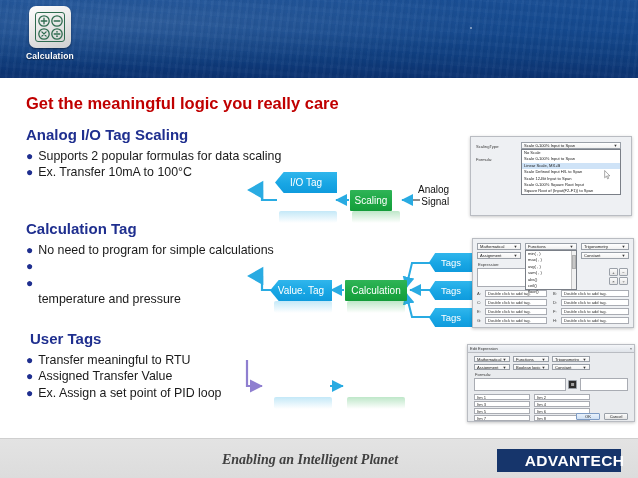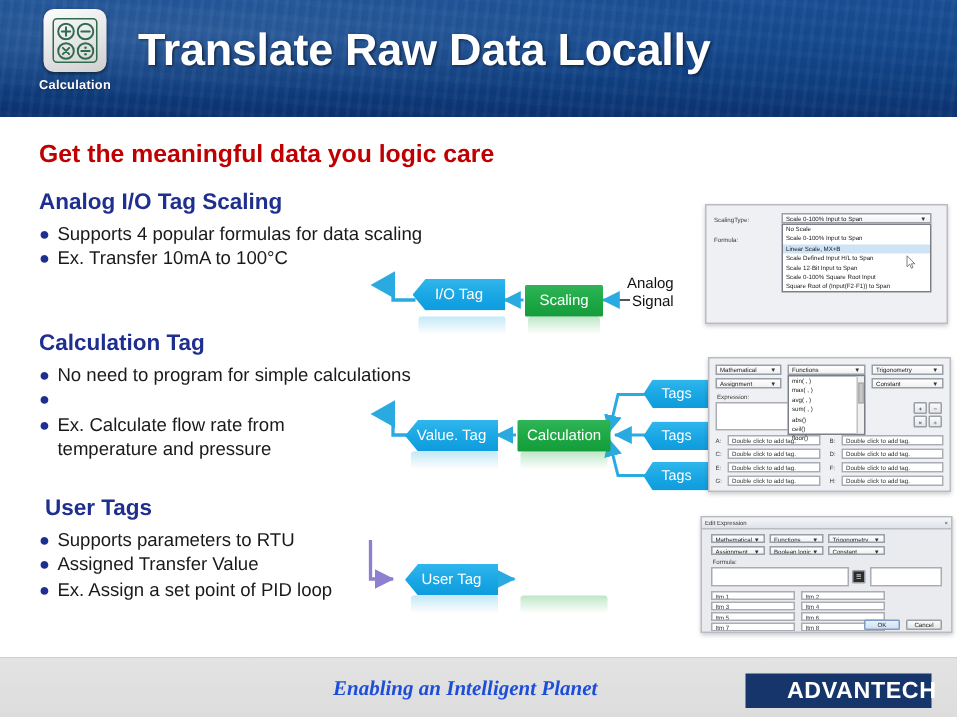--- a/index.html
+++ b/index.html
@@ -139,21 +139,21 @@
   .shot .scroll .thumb{position:absolute;left:0;right:0;background:#c7c7c7;border:1px solid #aeaeae;box-sizing:border-box;}
 
   
   .footer{
     position:absolute;left:0;top:438px;width:638px;height:40px;
     background:linear-gradient(180deg,#e3e3e3 0%,#dcdcdc 100%);
     border-top:1px solid #cfcfcf;
   }
   .foot-tag{
     position:absolute;left:222px;top:452px;
-    color:#1d4ed8;font-family:"Liberation Serif",serif;font-style:italic;
+    color:#404040;font-family:"Liberation Serif",serif;font-style:italic;
     font-weight:bold;font-size:14px;white-space:nowrap;
   }
   .adv-logo{
     position:absolute;left:497px;top:449px;width:124px;height:23px;
     background:#16356b;display:flex;align-items:center;justify-content:center;
   }
   .adv-logo span{
     color:#ffffff;font-size:15.5px;font-weight:bold;letter-spacing:.4px;
     font-family:"Liberation Sans",sans-serif;
     margin-left:31px;
@@ -191,62 +191,60 @@
                 <circle cx="6" cy="6" r="5.2" fill="none" stroke="#2e6b4f" stroke-width="1.3"></circle>
                 <path d="M3.2 6h5.6" stroke="#2e6b4f" stroke-width="1.3" stroke-linecap="round"></path>
                 <circle cx="6" cy="3.8" r=".85" fill="#2e6b4f"></circle>
                 <circle cx="6" cy="8.2" r=".85" fill="#2e6b4f"></circle>
               </svg>
           </div>
         </div>
       </div>
       <div class="hdr-sub">Calculation</div>
     </div>
-    <div class="hdr-title">Translate Raw Data Locally</div>
     <div class="hdr-dot"></div>
   </div>
 
-  <div class="lead">Get the meaningful data you logic care</div>
+  <div class="lead">Get the meaningful logic you really care</div>
 
   <div class="sec-title" style="left:26px;top:126px;">Analog I/O Tag Scaling</div>
   <div class="bullets" style="left:26px;top:148px;">
     <div class="bl">
         <span class="dot">●</span>
-        <span class="txt">Supports 4 popular formulas for data scaling</span>
+        <span class="txt">Supports 2 popular formulas for data scaling</span>
       </div>
     <div class="bl">
         <span class="dot">●</span>
         <span class="txt">Ex. Transfer 10mA to 100°C</span>
       </div>
   </div>
 
   <div class="sec-title" style="left:26px;top:220px;">Calculation Tag</div>
   <div class="bullets" style="left:26px;top:242px;">
     <div class="bl">
         <span class="dot">●</span>
         <span class="txt">No need to program for simple calculations</span>
       </div>
     <div class="bl">
         <span class="dot">●</span>
       </div>
     <div class="bl">
         <span class="dot">●</span>
-        <span class="txt">Ex. Calculate flow rate from</span>
       </div>
     <div class="bl">
         <span class="dot" style="visibility:hidden">●</span>
         <span class="txt">temperature and pressure</span>
       </div>
   </div>
 
   <div class="sec-title" style="left:30px;top:330px;">User Tags</div>
   <div class="bullets" style="left:26px;top:352px;">
     <div class="bl">
         <span class="dot">●</span>
-        <span class="txt">Supports parameters to RTU</span>
+        <span class="txt">Transfer meaningful to RTU</span>
       </div>
     <div class="bl">
         <span class="dot">●</span>
         <span class="txt">Assigned Transfer Value</span>
       </div>
     <div class="bl">
         <span class="dot">●</span>
         <span class="txt">Ex. Assign a set point of PID loop</span>
       </div>
   </div>
@@ -280,38 +278,37 @@
 
     <path d="M430,263 L412,263 L406,288" stroke="#29abe2" stroke-width="2" fill="none" marker-end="url(#cyanArrow)"></path>
     <path d="M430,290 L410,290" stroke="#29abe2" stroke-width="2" fill="none" marker-end="url(#cyanArrow)"></path>
     <path d="M430,317 L412,317 L406,293" stroke="#29abe2" stroke-width="2" fill="none" marker-end="url(#cyanArrow)"></path>
 
     <path d="M247,360 L247,386 L262,386" stroke="#8f7fd0" stroke-width="2.2" fill="none" marker-end="url(#purpArrow)"></path>
 
     <path d="M330,386 L343,386" stroke="#29abe2" stroke-width="2" fill="none" marker-end="url(#cyanArrow)"></path>
   </svg>
 
-  <div class="pent" style="left:275px;top:186px;width:62px;">I/O Tag</div>
+  <div class="pent" style="left:275px;top:172px;width:62px;">I/O Tag</div>
   <div class="reflect" style="left:279px;top:211px;width:58px;"></div>
-  <div class="gbox" style="left:350px;top:190px;width:52px;">Scaling</div>
+  <div class="gbox" style="left:350px;top:190px;width:42px;">Scaling</div>
   <div class="reflect g" style="left:352px;top:211px;width:48px;"></div>
   <div class="sidelabel" style="left:418px;top:184px;">
     <span>Analog</span><br>
     <span>Signal</span>
   </div>
 
   <div class="pent" style="left:270px;top:280px;width:62px;">Value. Tag</div>
   <div class="reflect" style="left:274px;top:301px;width:58px;"></div>
   <div class="gbox" style="left:345px;top:280px;width:62px;">Calculation</div>
   <div class="reflect g" style="left:347px;top:301px;width:58px;"></div>
   <div class="pent sm" style="left:429px;top:253px;width:44px;">Tags</div>
   <div class="pent sm" style="left:429px;top:281px;width:44px;">Tags</div>
   <div class="pent sm" style="left:429px;top:308px;width:44px;">Tags</div>
 
-  <div class="pent" style="left:270px;top:376px;width:62px;">User Tag</div>
   <div class="reflect" style="left:274px;top:397px;width:58px;"></div>
   <div class="reflect g" style="left:347px;top:397px;width:58px;"></div>
 
   <div class="shot" style="left:470px;top:136px;width:160px;height:78px;">
     <div class="lbl" style="left:5px;top:7px;">ScalingType:</div>
     <div class="lbl" style="left:5px;top:20px;">Formula:</div>
 
     <div class="cbo" style="left:50px;top:5px;width:100px;height:7px;">
       <span>Scale 0-100% Input to Span</span>
       <span class="arw">▼</span>

